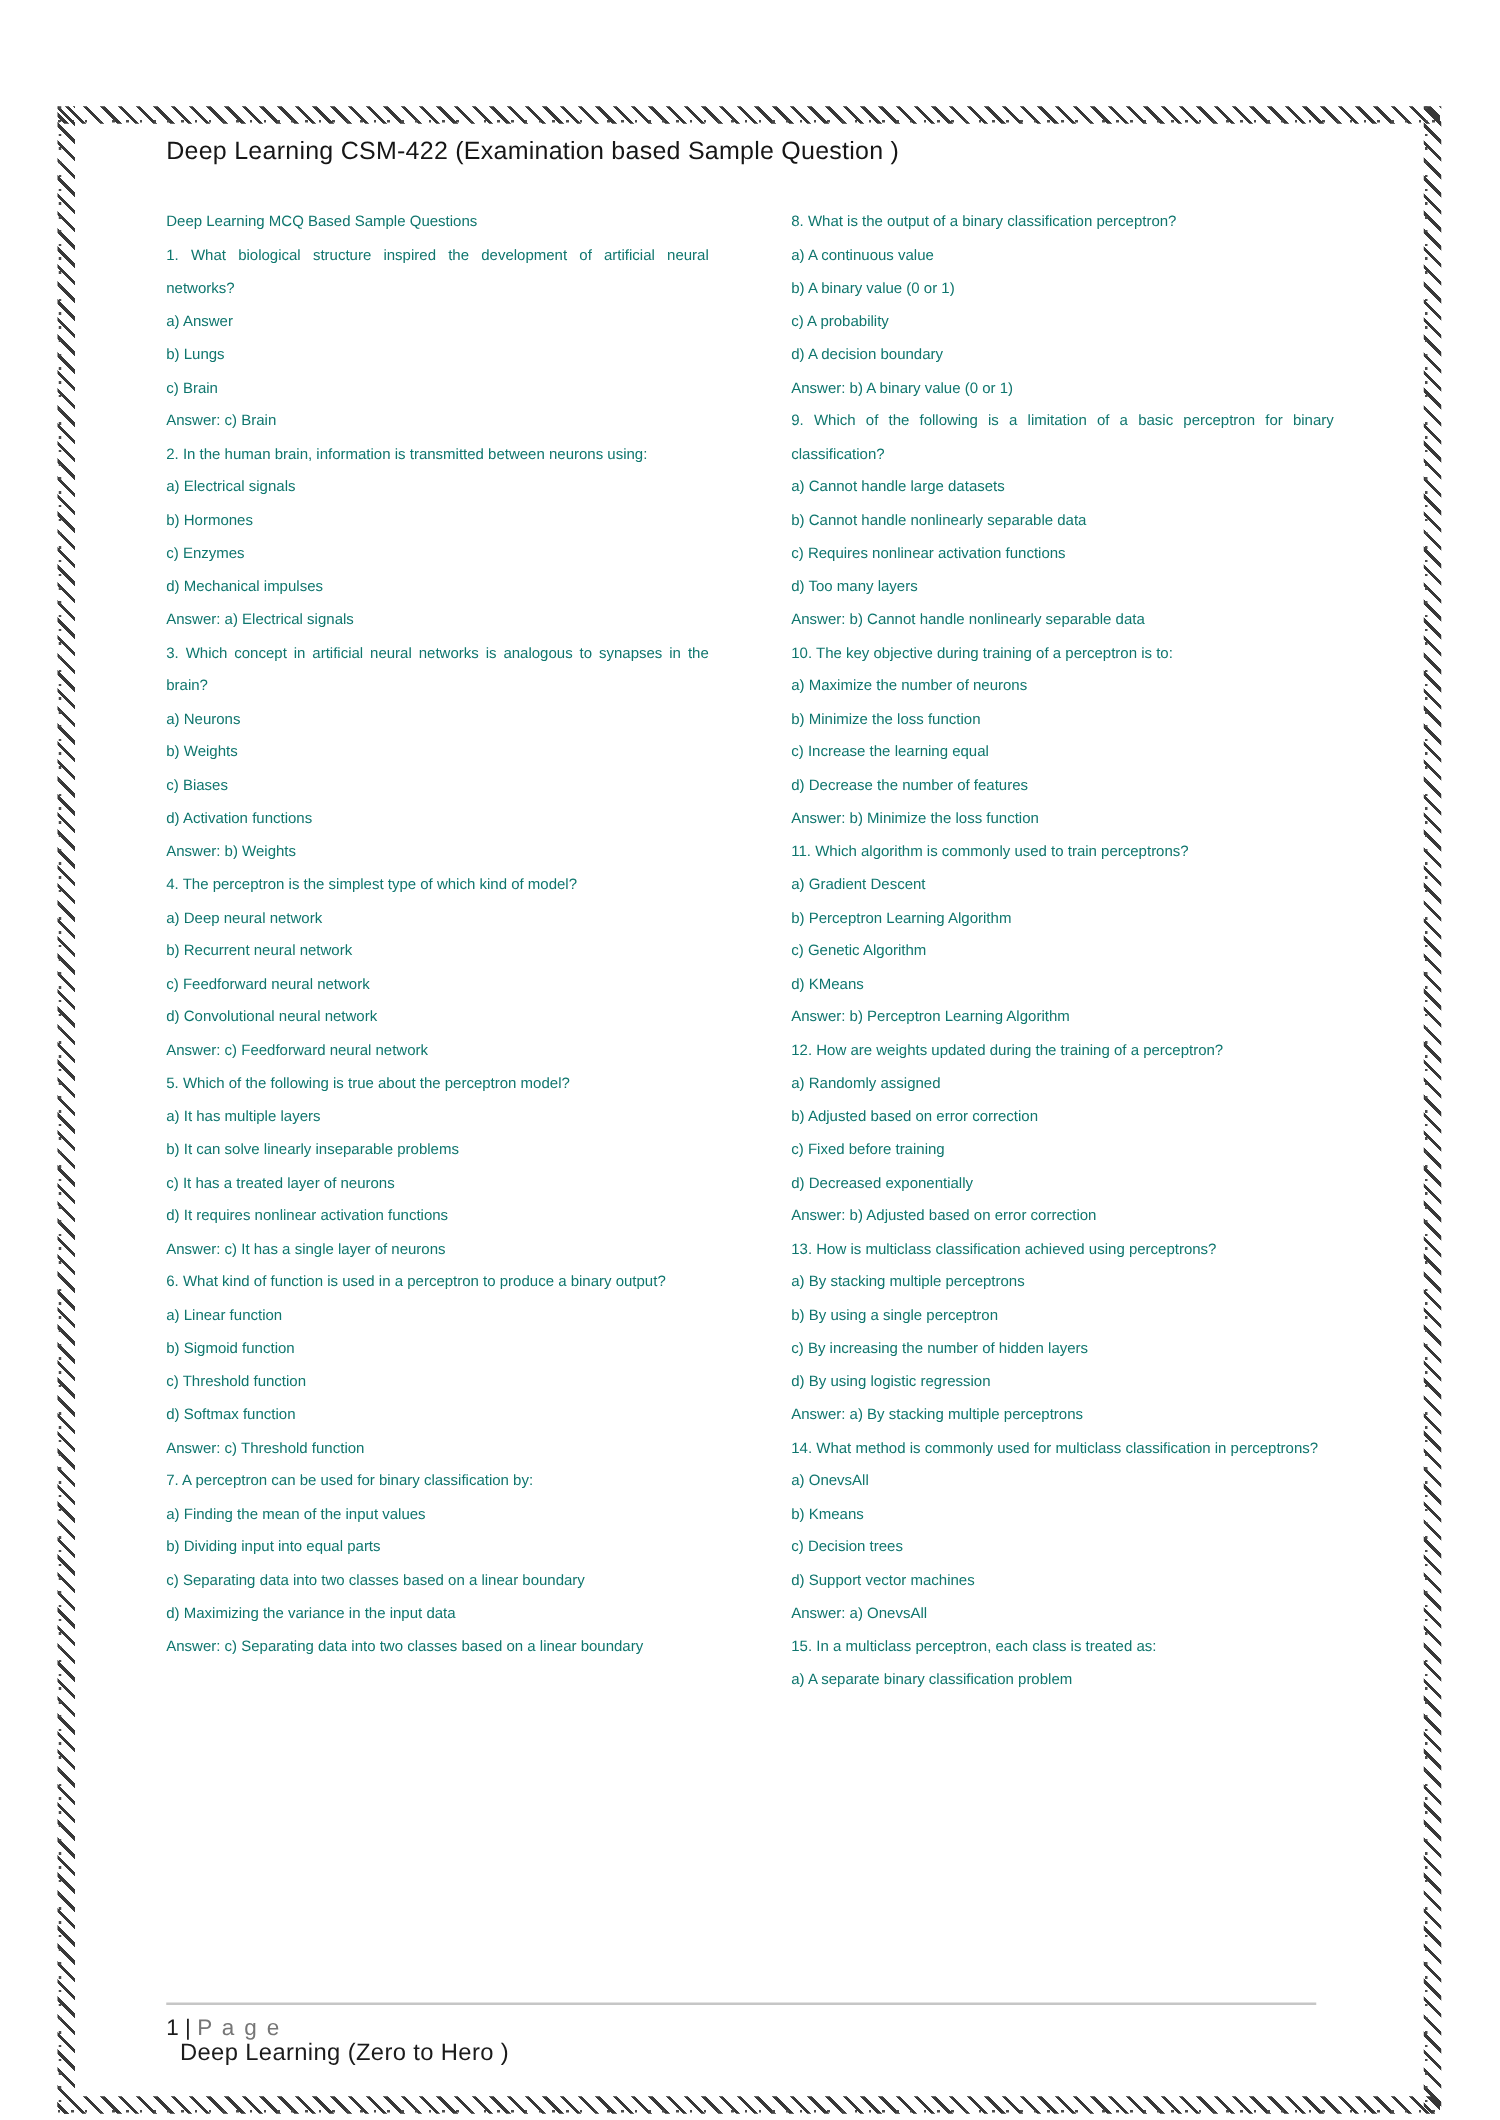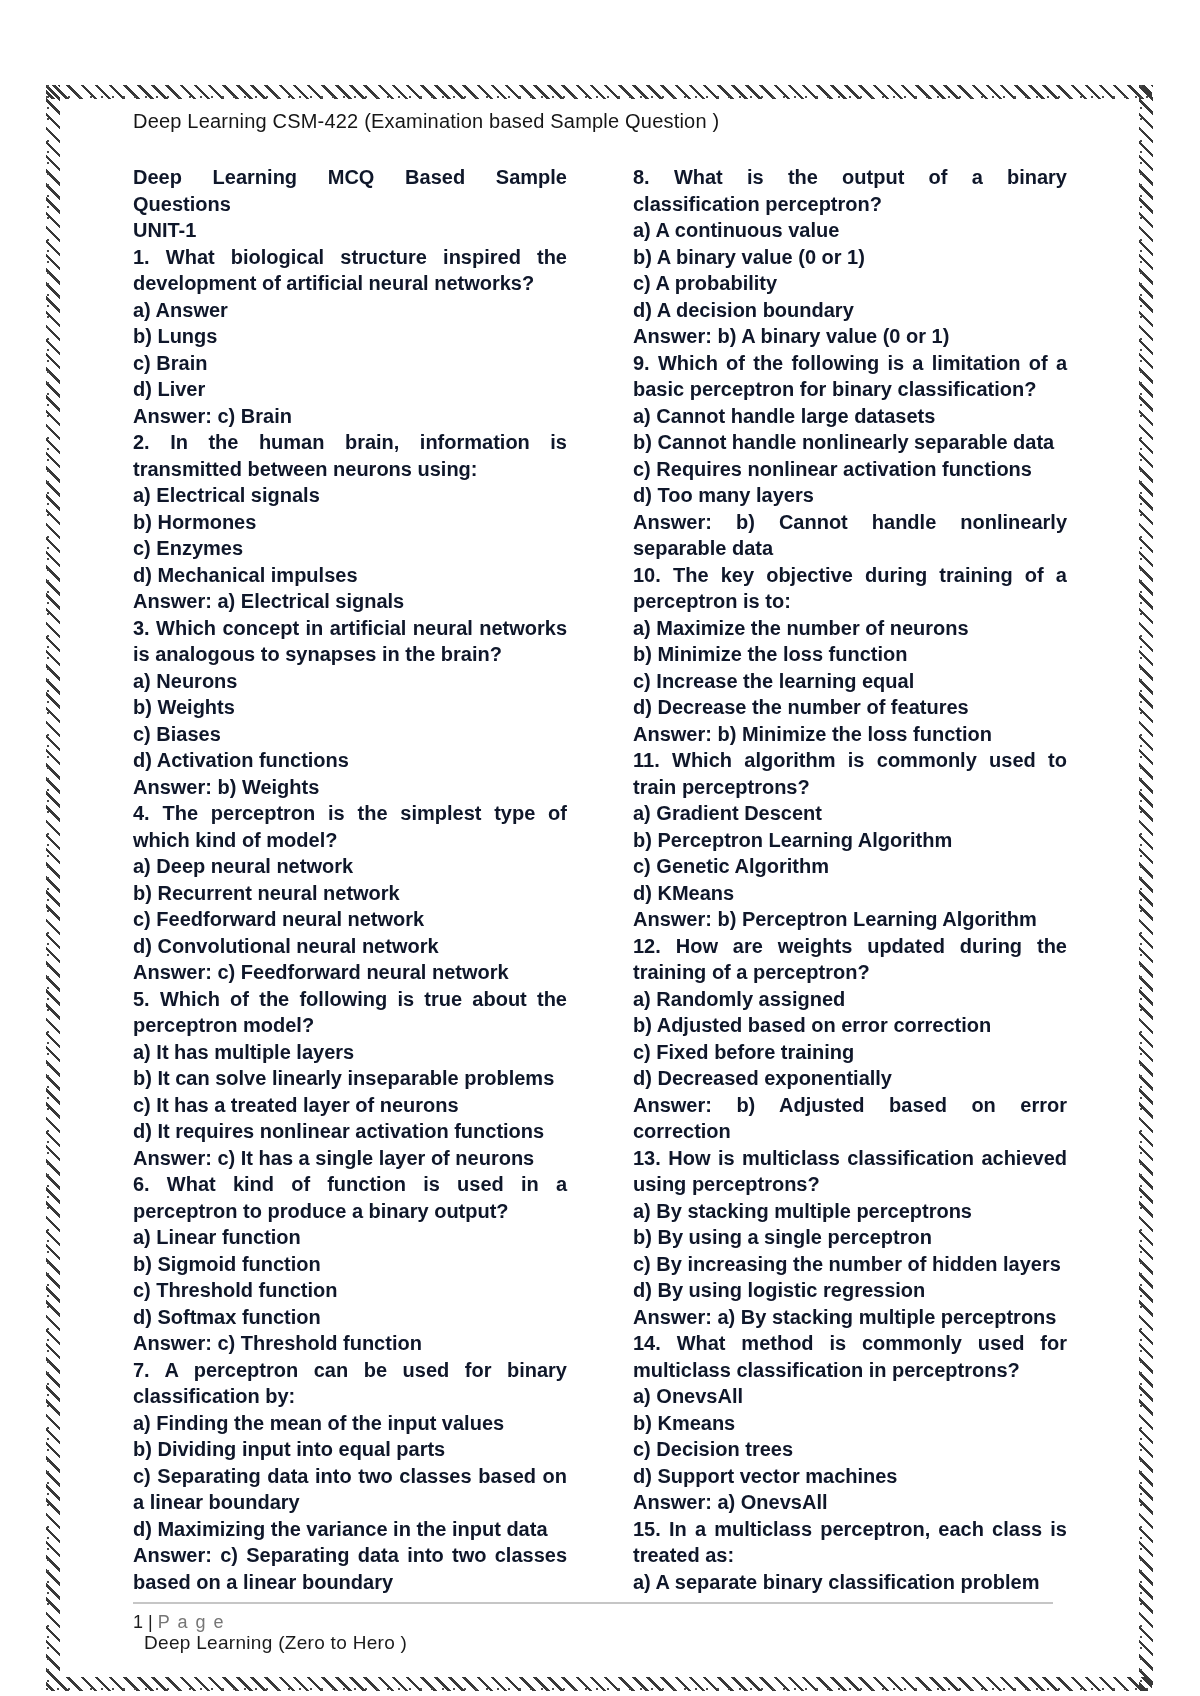--- a/index.html
+++ b/index.html
@@ -35,22 +35,22 @@
 
   
   .doc-header {
     position:absolute; left:133px; top:70px; width:940px;
     font-size:20px; font-weight:normal; letter-spacing:0.2px; color:#161616;
   }
 
   
   .column {
     position:absolute; top:124px; width:434px;
-    font-size:20px; font-weight:bold; line-height:26.5px;
-    color:#0f172a; text-align:justify;
+    font-size:12px; font-weight:normal; line-height:26.5px;
+    color:#0f766e; text-align:justify;
   }
   .column-left  { left:133px; }
   .column-right { left:633px; }
   .column p { margin:0; padding:0; }
 
   
   .footer-rule {
     position:absolute; left:133px; top:1562px; width:920px; height:2px;
     background:#c6c6c6;
   }
@@ -72,26 +72,24 @@
 
   <div class="art art-h art-top"></div>
   <div class="art art-h art-bottom"></div>
   <div class="art art-v art-left"></div>
   <div class="art art-v art-right"></div>
 
   <div class="doc-header">Deep Learning CSM-422 (Examination based Sample Question )</div>
 
   <div class="column column-left">
       <p class="para heading">Deep Learning MCQ Based Sample Questions</p>
-      <p class="para heading">UNIT-1</p>
       <p class="para question">1. What biological structure inspired the development of artificial neural networks?</p>
       <p class="para option">a) Answer</p>
       <p class="para option">b) Lungs</p>
       <p class="para option">c) Brain</p>
-      <p class="para option">d) Liver</p>
       <p class="para answer">Answer: c) Brain</p>
       <p class="para question">2. In the human brain, information is transmitted between neurons using:</p>
       <p class="para option">a) Electrical signals</p>
       <p class="para option">b) Hormones</p>
       <p class="para option">c) Enzymes</p>
       <p class="para option">d) Mechanical impulses</p>
       <p class="para answer">Answer: a) Electrical signals</p>
       <p class="para question">3. Which concept in artificial neural networks is analogous to synapses in the brain?</p>
       <p class="para option">a) Neurons</p>
       <p class="para option">b) Weights</p>

